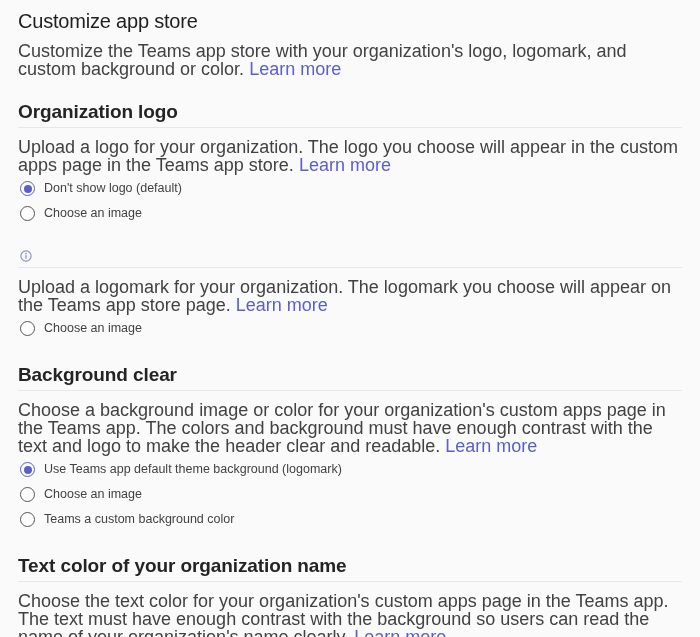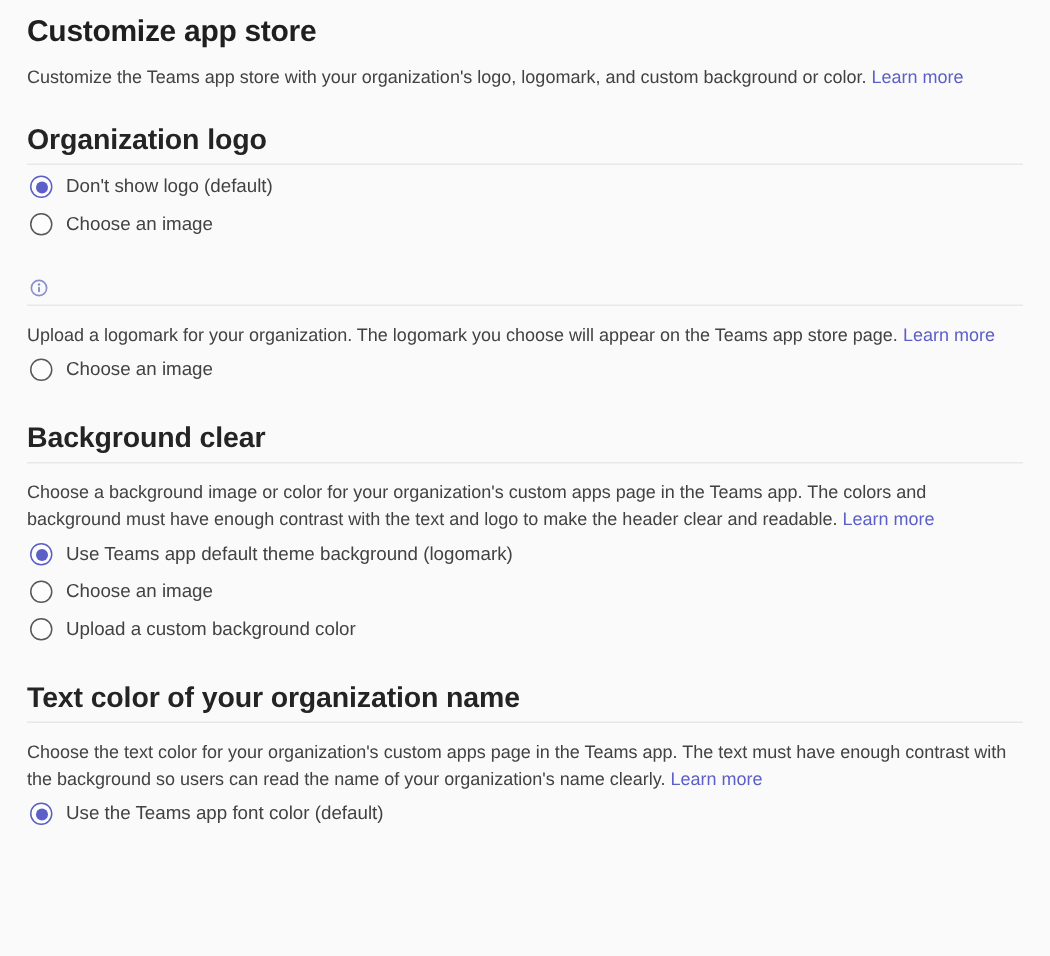--- a/index.html
+++ b/index.html
@@ -10,27 +10,27 @@
     overflow: hidden;
     background: #fafafa;
     padding: 8px 18px;
     font-family: "Liberation Sans", sans-serif;
     -webkit-font-smoothing: antialiased;
   }
   h1 {
     margin: 0;
     font-size: 20px;
     line-height: 26px;
-    font-weight: 700;
+    font-weight: 400;
     color: #1f1f1f;
     letter-spacing: -0.2px;
   }
   .desc {
     margin: 8px 0 0;
-    font-size: 12px;
+    font-size: 18px;
     line-height: 18px;
     color: #424242;
     max-width: 664px;
   }
   .learn-more {
     color: #5b5fc7;
     text-decoration: none;
     cursor: pointer;
   }
   .section { margin-top: 24px; }
@@ -99,20 +99,21 @@
 
 <div class="page">
   <h1>Customize app store</h1>
   <p class="desc"><span>Customize the Teams app store with your organization's logo, logomark, and custom background or color.</span> <a class="learn-more" href="#">Learn more</a></p>
   <div id="sections">
   <section class="section">
     <div class="section-head">
       <h2>Organization logo</h2>
 
     </div>
+    <p class="desc section-desc"><span class="desc-text">Upload a logo for your organization. The logo you choose will appear in the custom apps page in the Teams app store.</span> <a class="learn-more" href="#">Learn more</a></p>
     <div class="options">
   <label class="radio-row">
     <span class="radio selected"></span>
     <span class="radio-label">Don't show logo (default)</span>
   </label>
 
   <label class="radio-row">
     <span class="radio"></span>
     <span class="radio-label">Choose an image</span>
   </label>
@@ -151,21 +152,21 @@
     <span class="radio-label">Use Teams app default theme background (logomark)</span>
   </label>
 
   <label class="radio-row">
     <span class="radio"></span>
     <span class="radio-label">Choose an image</span>
   </label>
 
   <label class="radio-row">
     <span class="radio"></span>
-    <span class="radio-label">Upload a custom background color</span>
+    <span class="radio-label">Teams a custom background color</span>
   </label>
 </div>
   </section>
 
   <section class="section">
     <div class="section-head">
       <h2>Text color of your organization name</h2>
 
     </div>
     <p class="desc section-desc"><span class="desc-text">Choose the text color for your organization's custom apps page in the Teams app. The text must have enough contrast with the background so users can read the name of your organization's name clearly.</span> <a class="learn-more" href="#">Learn more</a></p>

